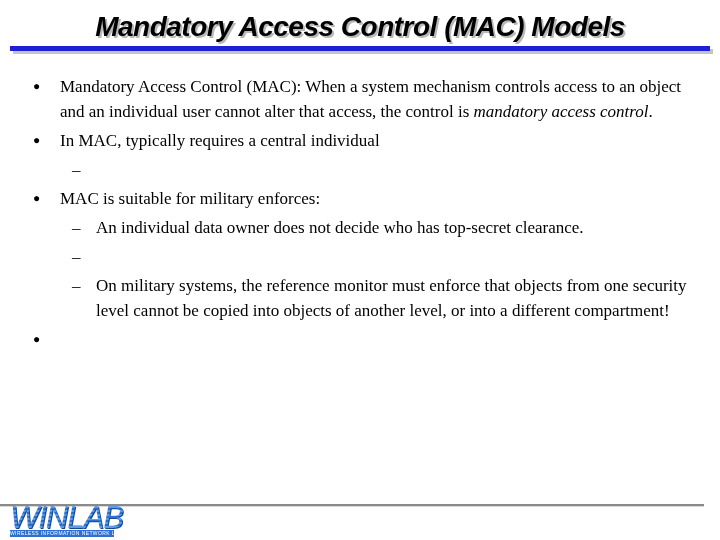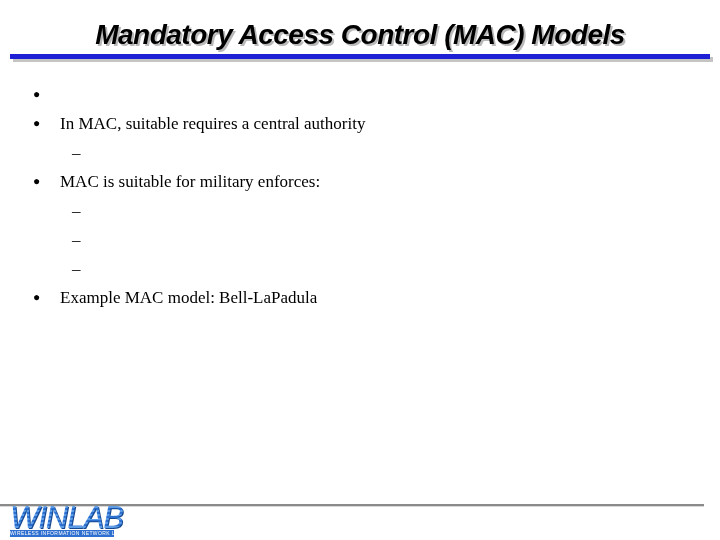--- a/index.html
+++ b/index.html
@@ -9,21 +9,21 @@
     height: 540px;
     background: #ffffff;
     overflow: hidden;
     font-family: "Liberation Serif", serif;
     color: #000000;
   }
 
   
   .title {
     margin: 0;
-    padding-top: 19px;
+    padding-top: 11px;
     text-align: center;
     font-family: "Liberation Sans", sans-serif;
     font-weight: bold;
     font-style: italic;
     font-size: 28px;
     letter-spacing: -0.5px;
     color: #000000;
     text-shadow: 2px 2px 0 #b9b9b9;
     white-space: nowrap;
   }
@@ -119,44 +119,46 @@
 </head>
 <body>
 
 <div class="slide">
   <h1 class="title">Mandatory Access Control (MAC) Models</h1>
   <div class="title-rule"></div>
 
   <div class="content">
       <div class="bullet level1">
         <span class="glyph">●</span>
+        <span class="text"><span>Mandatory Access Control (MAC): When a system mechanism controls access to an object and an individual user cannot alter that access, the control is </span><span class="it">mandatory access control</span><span>.</span></span>
       </div>
       <div class="bullet level1">
         <span class="glyph">●</span>
-        <span class="text"><span>In MAC, suitable requires a central authority</span></span>
+        <span class="text"><span>In MAC, typically requires a central individual</span></span>
       </div>
       <div class="bullet level2">
         <span class="glyph">–</span>
       </div>
       <div class="bullet level1">
         <span class="glyph">●</span>
         <span class="text"><span>MAC is suitable for military enforces:</span></span>
       </div>
       <div class="bullet level2">
         <span class="glyph">–</span>
+        <span class="text"><span>An individual data owner does not decide who has top-secret clearance.</span></span>
       </div>
       <div class="bullet level2">
         <span class="glyph">–</span>
       </div>
       <div class="bullet level2">
         <span class="glyph">–</span>
+        <span class="text"><span>On military systems, the reference monitor must enforce that objects from one security level cannot be copied into objects of another level, or into a different compartment!</span></span>
       </div>
       <div class="bullet level1">
         <span class="glyph">●</span>
-        <span class="text"><span>Example MAC model: Bell-LaPadula</span></span>
       </div>
     </div>
 
   <div class="footer-divider"></div>
   <div class="winlab-logo">
     <div class="winlab-text">WINLAB</div>
     <div class="winlab-tagline">WIRELESS INFORMATION NETWORK LABORATORY</div>
   </div>
 </div>
 

